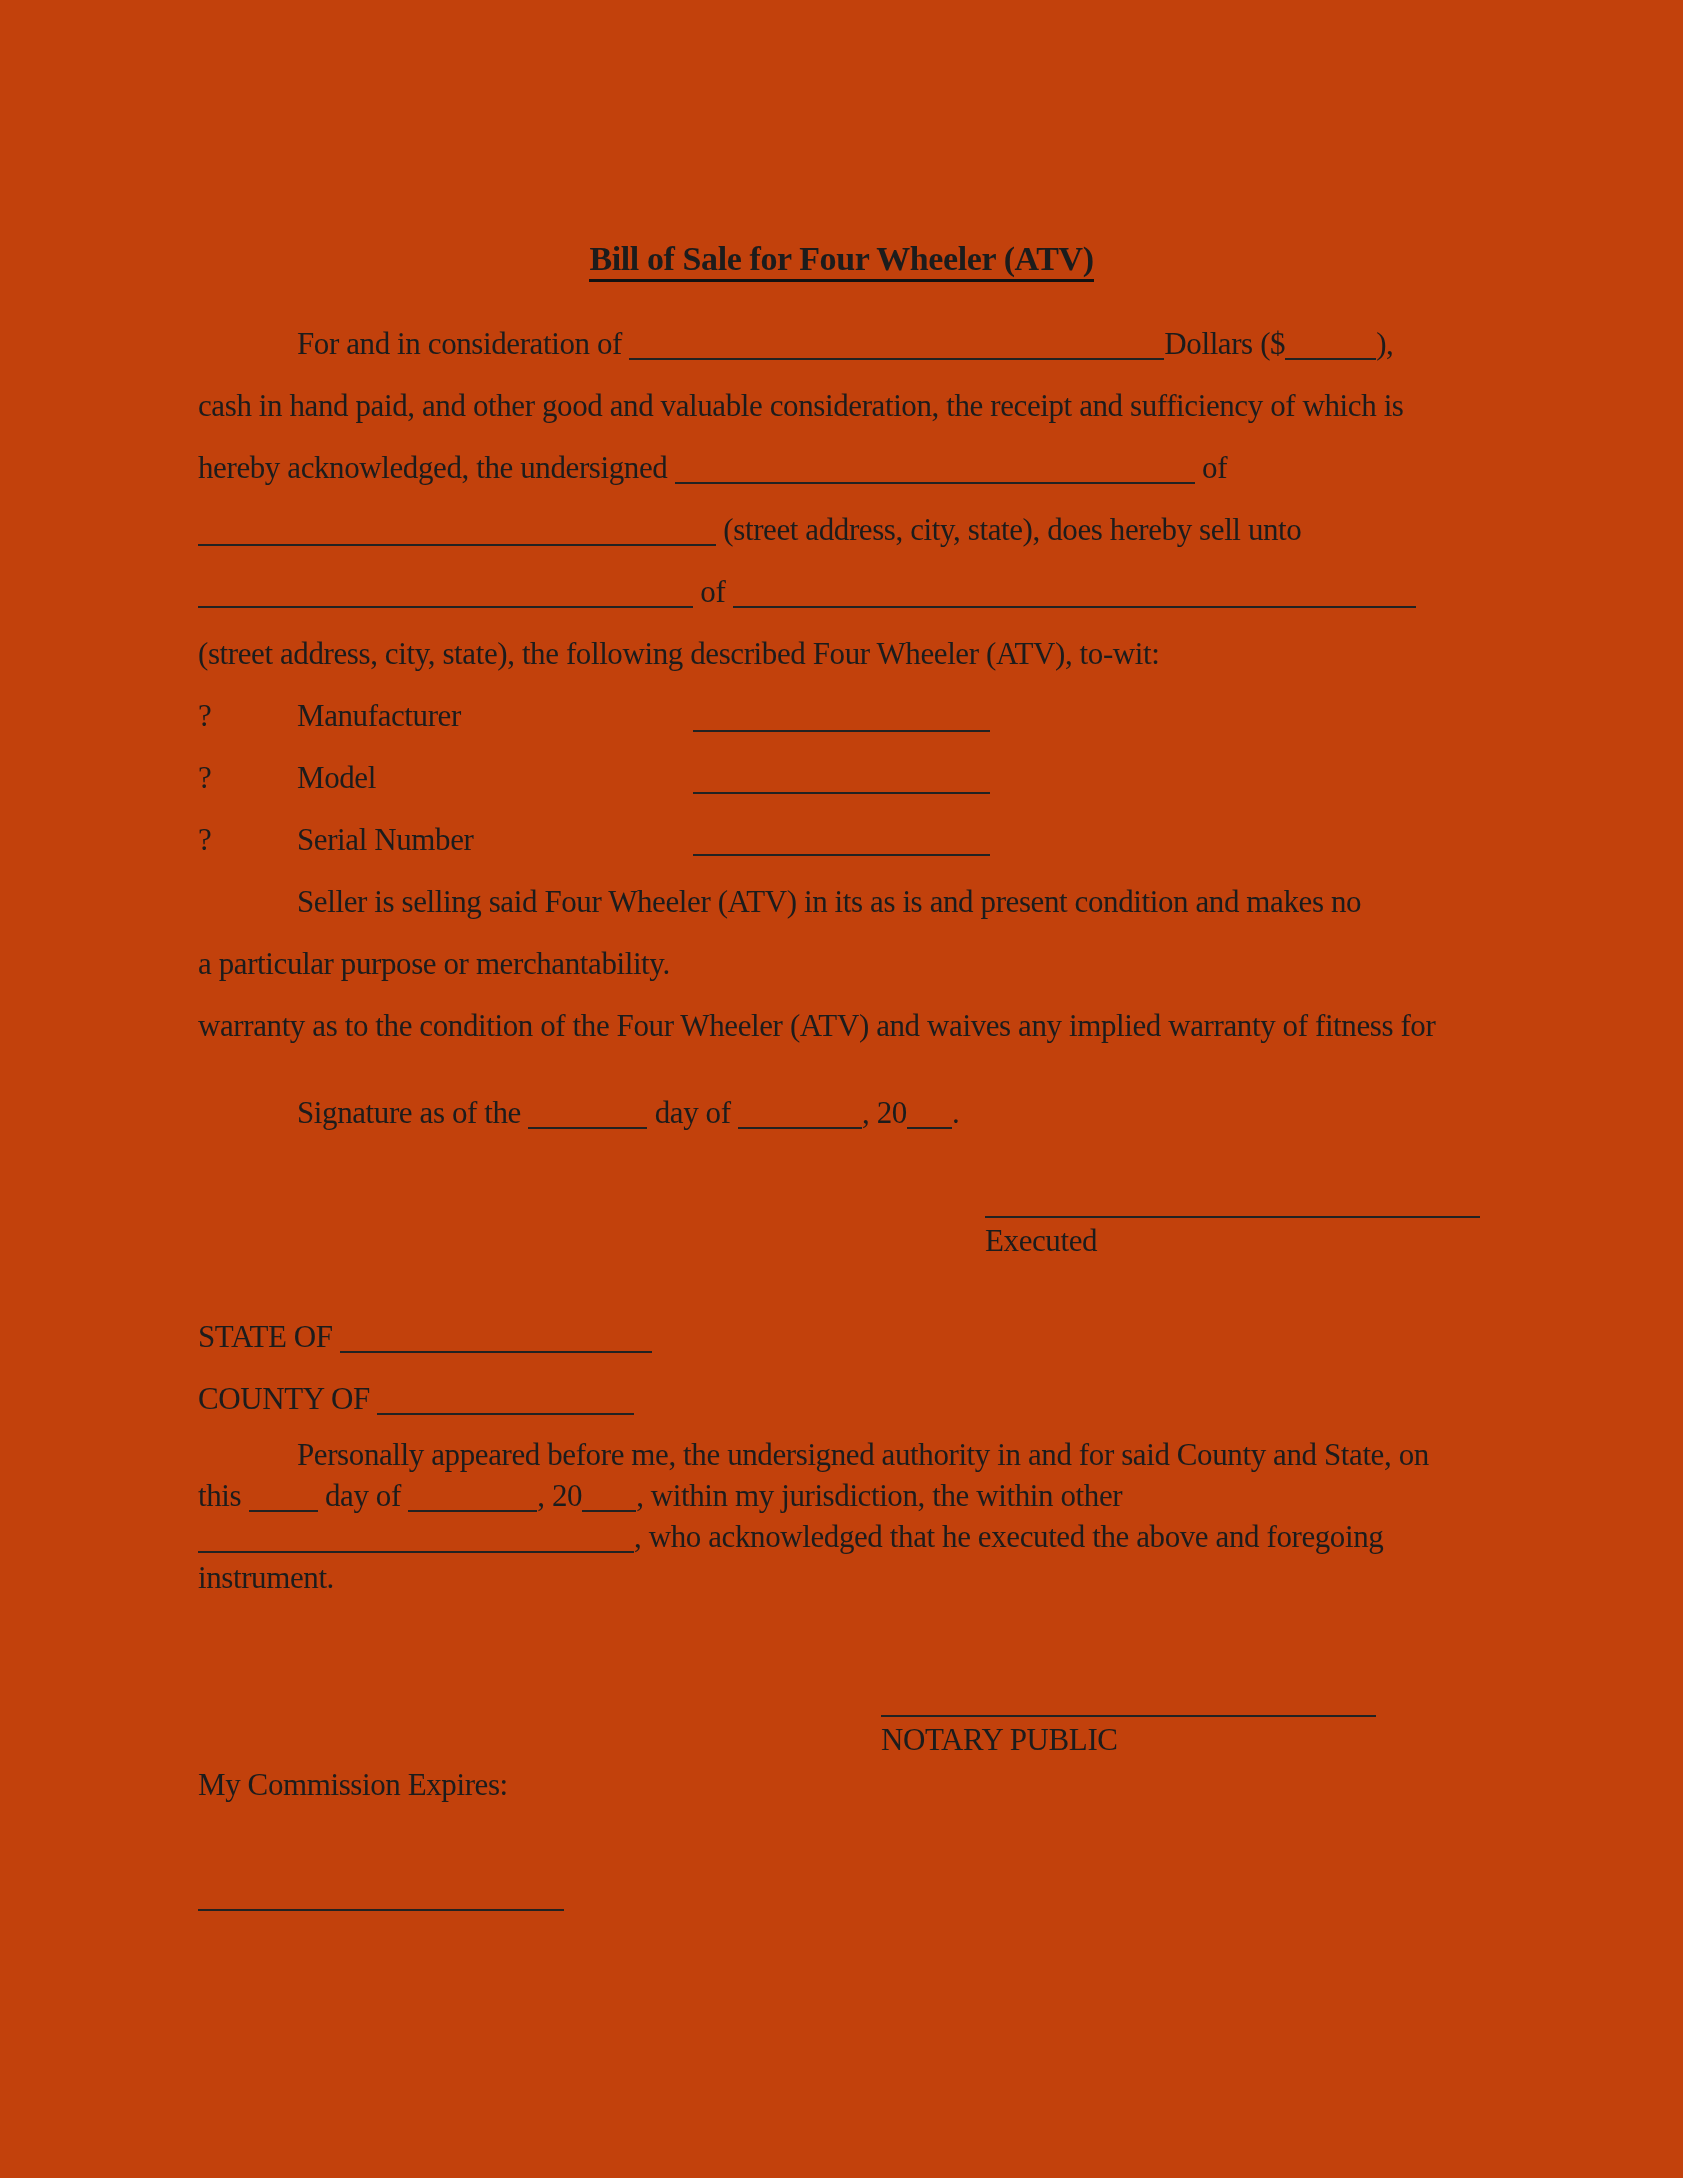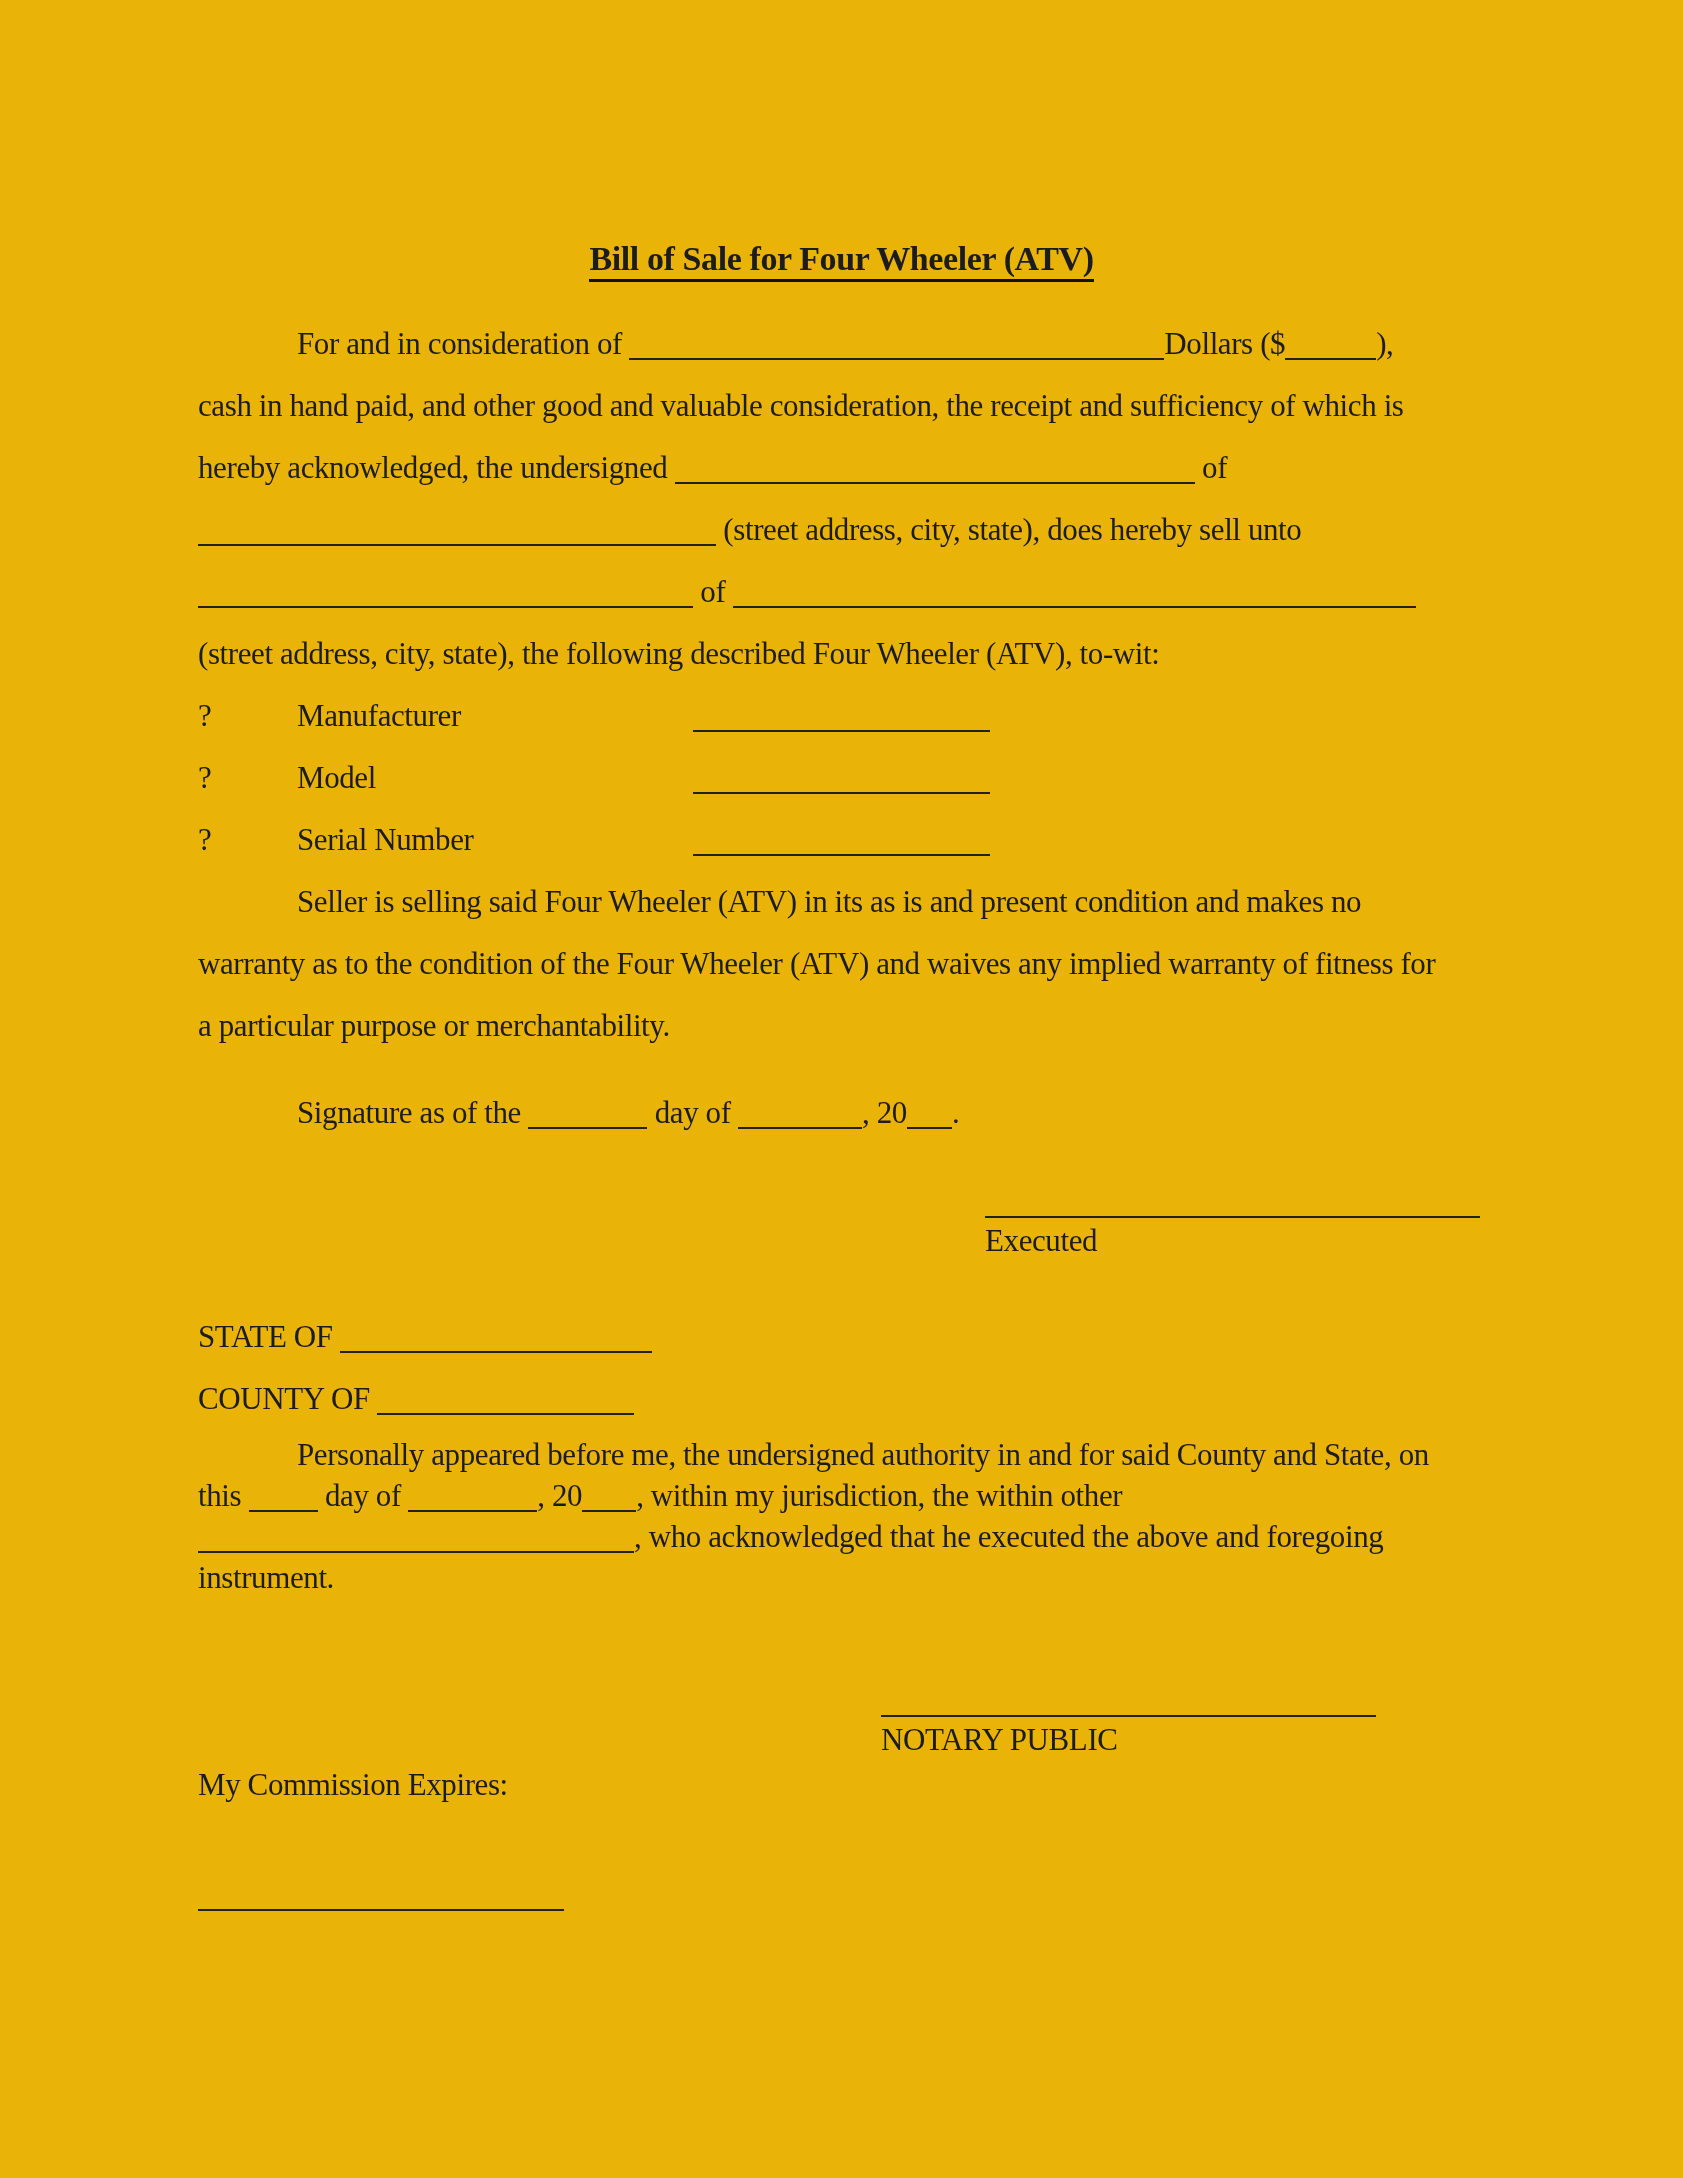--- a/index.html
+++ b/index.html
@@ -5,21 +5,21 @@
   html, body {
     margin: 0;
     padding: 0;
     background: #e8e8e8;
   }
   .page {
     position: relative;
     width: 1683px;
     height: 2178px;
     margin: 0 auto;
-    background: #eab308;
+    background: #c2410c;
     font-family: "Liberation Serif", "DejaVu Serif", serif;
     color: #1c1c1c;
     font-size: 31px;
     letter-spacing: -0.4px;
     box-sizing: border-box;
     padding-top: 236px;
     overflow: hidden;
   }
   .content {
     margin-left: 198px;
@@ -116,24 +116,24 @@
       <span class="bullet">?</span><span class="detail-label">Model</span><span class="blank" style="width:297px;"></span>
     </div>
     <div class="ln">
       <span class="bullet">?</span><span class="detail-label">Serial Number</span><span class="blank" style="width:297px;"></span>
     </div>
 
     <div class="ln indent">
       <span>Seller is selling said Four Wheeler (ATV) in its as is and present condition and makes no</span>
     </div>
     <div class="ln">
-      <span>warranty as to the condition of the Four Wheeler (ATV) and waives any implied warranty of fitness for</span>
+      <span>a particular purpose or merchantability.</span>
     </div>
     <div class="ln">
-      <span>a particular purpose or merchantability.</span>
+      <span>warranty as to the condition of the Four Wheeler (ATV) and waives any implied warranty of fitness for</span>
     </div>
 
     <div class="ln indent" style="margin-top:25px;">
       <span>Signature as of the</span>
       <span class="blank" style="width:119px;"></span>
       <span>day of</span>
       <span class="blank" style="width:124px;"></span><span>, 20</span><span class="blank" style="width:45px;"></span><span>.</span>
     </div>
 
     <div class="sig-block rule" style="margin-top:15px; width:495px; height:59px;"></div>

